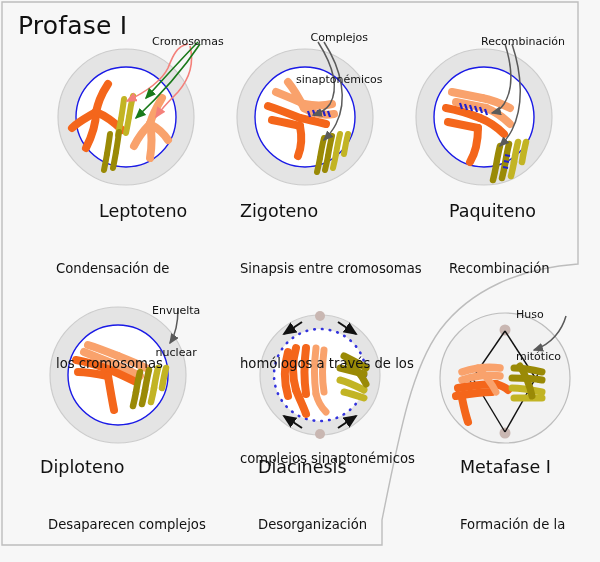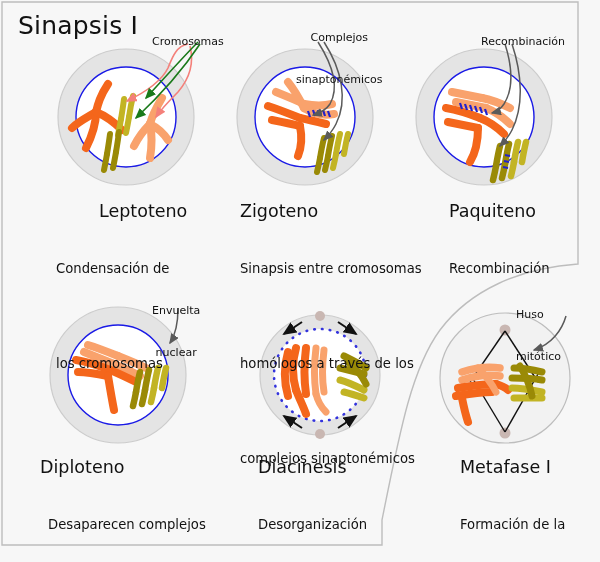--- a/index.html
+++ b/index.html
@@ -226,21 +226,21 @@
         <path d="M512,388 C522,388 532,390 542,392" stroke="#c2b424" stroke-width="7"></path>
         <path d="M514,398 C524,398 534,398 542,398" stroke="#c2b424" stroke-width="7"></path>
         <path d="M520,366 C526,376 530,386 532,396" stroke="#9a8a06" stroke-width="7"></path>
       </g>
       <g fill="none">
         <path d="M566,316 C562,330 552,344 534,350" stroke="#5a5a5a" stroke-width="1.5" marker-end="url(#ahGray)"></path>
       </g>
     </g>
   </svg>
 
-  <div class="txt title" style="left:18px;top:10px;">Sinapsis I</div>
+  <div class="txt title" style="left:18px;top:10px;">Profase I</div>
 
   <div class="txt callout" style="left:152px;top:6px;">
     <div>Cromosomas</div>
   </div>
   <div class="txt callout" style="left:296px;top:2px;">
     <div>Complejos</div>
     <div>sinaptonémicos</div>
   </div>
   <div class="txt callout" style="left:481px;top:6px;">
     <div>Recombinación</div>

